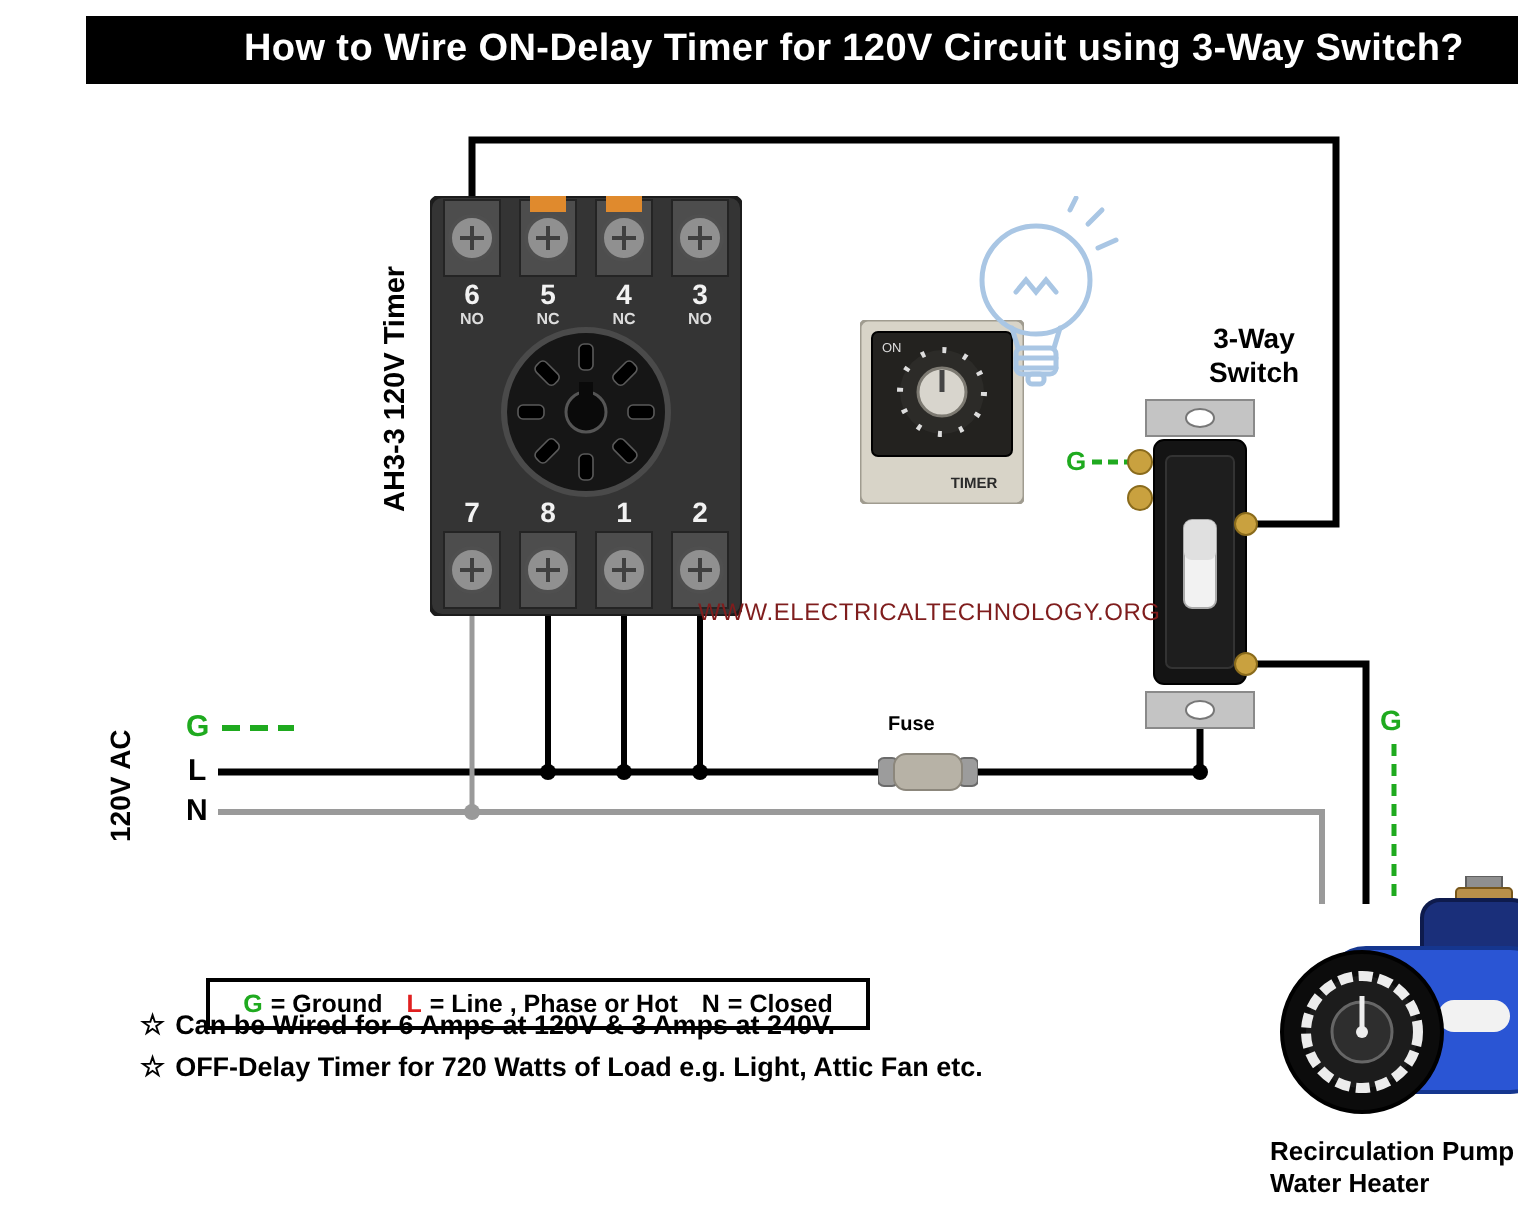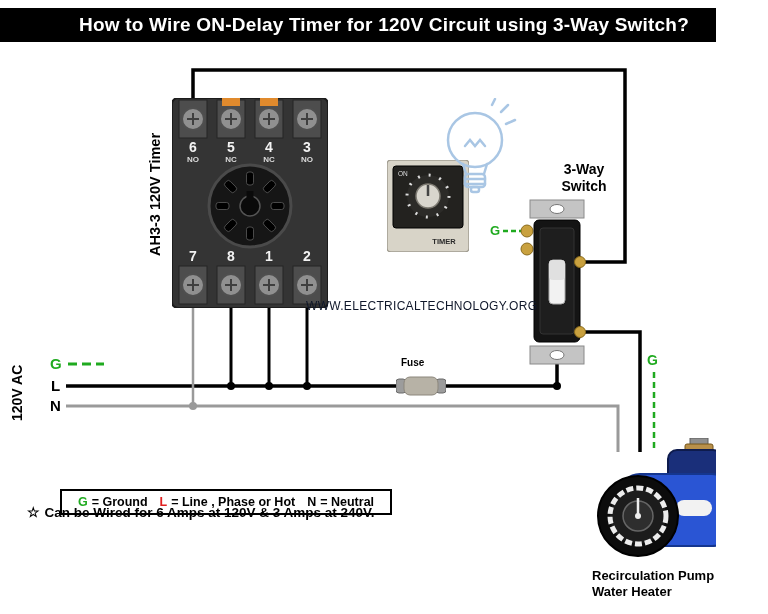--- a/index.html
+++ b/index.html
@@ -1,17 +1,17 @@
 <!DOCTYPE html>
 <html style="--ground-green: #1faa1f; --line-red: #e02020; --neutral-gray: #9a9a9a; --wire-black: #000000; --pump-blue: #2a55d4; --bulb-blue: #a9c6e4;"><head>
 <meta charset="utf-8">
 <style>
   * { margin:0; padding:0; box-sizing:border-box; }
   body { font-family:"Liberation Sans",sans-serif; background:#ffffff; }
-  .canvas { position:relative; width:716px; height:614px; background:#fff; overflow:hidden; }
+  .canvas { position:relative; width:716px; height:614px; background:#fff; overflow:hidden;margin-left:43px; }
   .wires { position:absolute; left:0; top:0; z-index:1; }
   .comp { position:absolute; z-index:2; }
   .txt  { position:absolute; z-index:3; }
 
   .title-bar { position:absolute; left:0; top:8px; width:768px; height:34px; background:#000;
                display:flex; align-items:center; justify-content:center; z-index:3; }
   .title-bar span { color:#fff; font-size:19px; font-weight:bold; letter-spacing:.2px; white-space:nowrap; }
 
   .note-box { position:absolute; left:28px; top:152px; width:100px; height:82px; border:2px solid #000;
               display:flex; align-items:center; justify-content:center; text-align:center;
@@ -21,21 +21,21 @@
             font-weight:bold; z-index:3; }
   .ah3 { left:147px; top:256px; font-size:14.5px; }
   .supply-v { left:9px; top:421px; font-size:14px; }
 
   .g-label { color:var(--ground-green); }
   .l-red   { color:var(--line-red); }
   .small-bold { font-weight:bold; font-size:15px; }
 
   .fuse-label { left:401px; top:357px; font-weight:bold; font-size:10px; }
   .push-note  { left:66px; top:419px; font-weight:bold; font-size:12.5px; }
-  .watermark  { left:306px; top:299px; font-size:12px; color:#0f172a; letter-spacing:.3px;text-align:center; }
+  .watermark  { left:306px; top:299px; font-size:12px; color:#7f1d1d; letter-spacing:.3px;text-align:center; }
 
   .switch-title { left:548px; top:161px; width:72px; text-align:center; font-weight:bold;
                   font-size:14px; line-height:17px; }
   .switch-g { left:490px; top:223px; font-weight:bold; font-size:13px; }
   .pump-g   { left:647px; top:352px; font-weight:bold; font-size:14px; }
 
   .legend { position:absolute; left:60px; top:489px; width:332px; height:26px; border:2px solid #000;
             display:flex; align-items:center; justify-content:center; gap:12px;
             font-size:12.5px; font-weight:bold; z-index:3; background:#fff; white-space:nowrap; }
   .legend .item { display:flex; gap:4px; }
@@ -299,28 +299,31 @@
     <span class="item">
       <span class="g-label">G</span>
       <span>= Ground</span>
     </span>
     <span class="item">
       <span class="l-red">L</span>
       <span>= Line , Phase or Hot</span>
     </span>
     <span class="item">
       <span>N</span>
-      <span>= Neutral</span>
+      <span>= Closed</span>
     </span>
   </div>
 
   <div class="bullets">
     <div class="bullet">
       <span class="star">☆</span><span>Can be Wired for 6 Amps at 120V &amp; 3 Amps at 240V.</span>
     </div>
+    <div class="bullet">
+      <span class="star">☆</span><span>OFF-Delay Timer for 720 Watts of Load e.g. Light, Attic Fan etc.</span>
+    </div>
   </div>
 
   <div class="pump-caption">
     <div>Recirculation Pump</div>
     <div>Water Heater</div>
   </div>
 
 </div>
 
 </body></html>

